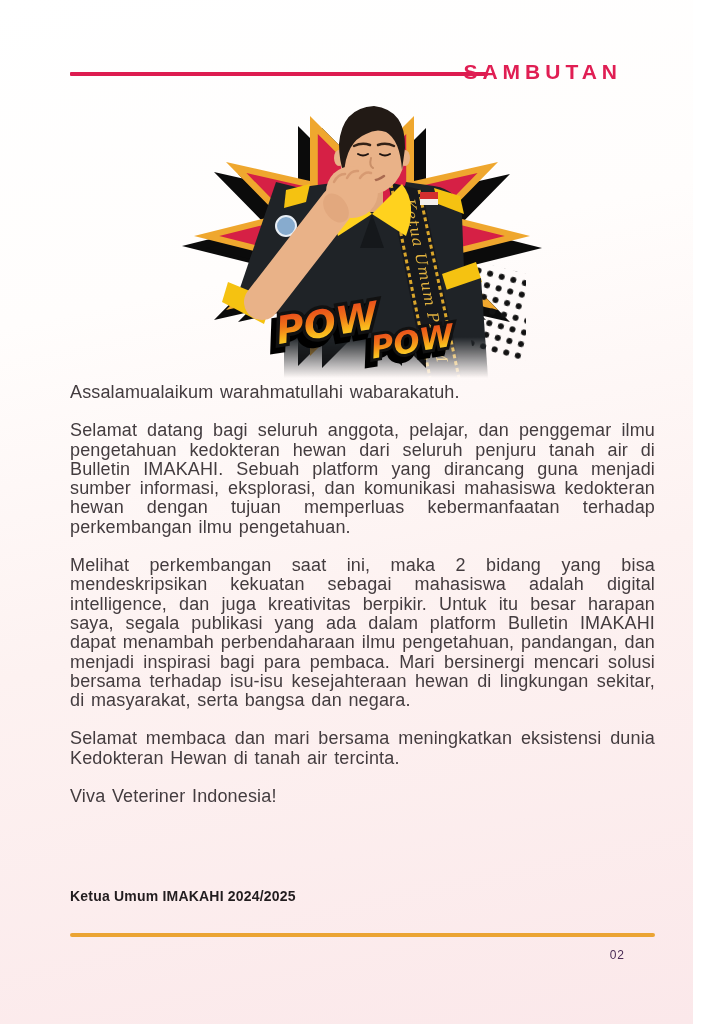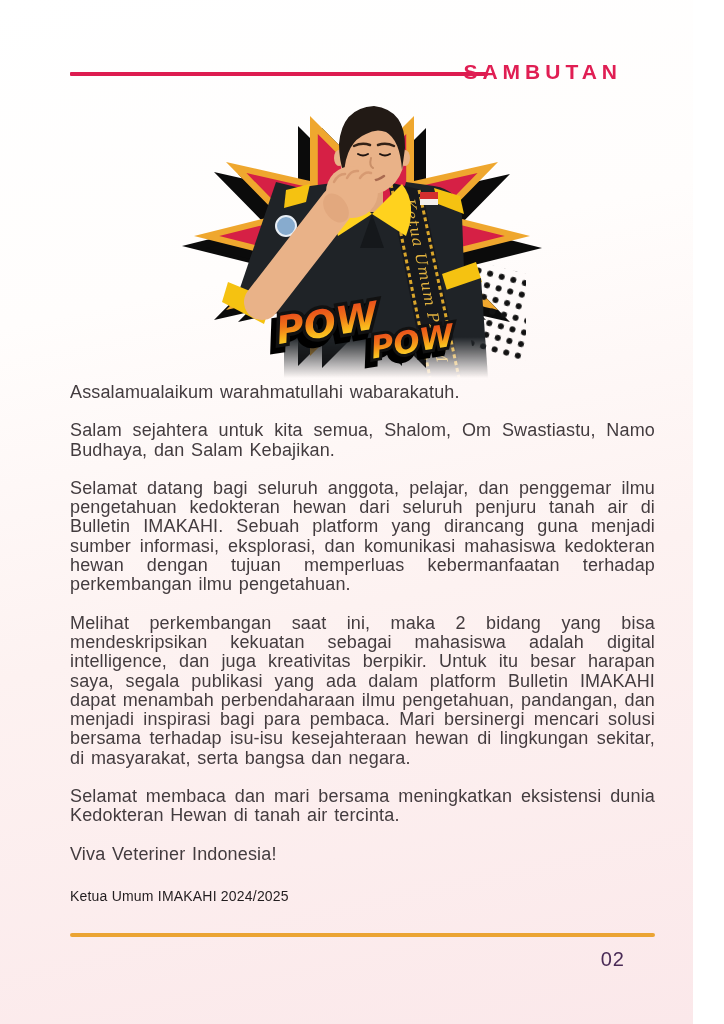--- a/index.html
+++ b/index.html
@@ -19,29 +19,29 @@
   .hero { position:absolute; left:176px; top:86px; width:372px; height:292px; }
   .body-text {
     position:absolute; left:70px; top:383px; width:585px;
     font-size:18px; line-height:19.3px; color:#433c3f;
     letter-spacing:0.15px;
   }
   .body-text p { margin:0 0 19px 0; text-align:justify; word-spacing:1.5px; }
   .body-text p.short { text-align:left; }
   .signature {
     position:absolute; left:70px; top:888px;
-    font-size:14px; font-weight:normal; color:#221d1f; letter-spacing:0.2px;
+    font-size:14px; font-weight:bold; color:#221d1f; letter-spacing:0.2px;
   }
   .footer-rule {
     position:absolute; left:70px; top:933px; width:585px; height:4px;
     background:#eba433; border-radius:2px;
   }
   .page-number {
     position:absolute; right:68px; top:948px;
-    font-size:20px; color:#4a2b56; letter-spacing:1px;
+    font-size:12px; color:#4a2b56; letter-spacing:1px;
   }
   .pow-text {
     font-family:"DejaVu Sans", sans-serif;
     font-weight:bold; font-style:italic;
     paint-order:stroke; text-anchor:middle;
   }
   .sash-text {
     font-family:"DejaVu Serif", serif; font-style:italic;
     fill:#e2b23f; letter-spacing:1px;
   }
@@ -139,21 +139,20 @@
     <g>
       <text class="pow-text" font-size="38" fill="#000" stroke="#000" stroke-width="8" transform="translate(148,256) rotate(-9)">POW</text>
       <text class="pow-text" font-size="38" fill="url(#powg)" stroke="#111" stroke-width="7" transform="translate(153,250) rotate(-9)">POW</text>
       <text class="pow-text" font-size="31" fill="#000" stroke="#000" stroke-width="7" transform="translate(233,272) rotate(-9)">POW</text>
       <text class="pow-text" font-size="31" fill="url(#powg)" stroke="#111" stroke-width="6" transform="translate(238,266) rotate(-9)">POW</text>
     </g>
   </svg>
 
   <div class="body-text">
     <p>Assalamualaikum warahmatullahi wabarakatuh.</p>
-    <p>Salam sejahtera untuk kita semua, Shalom, Om Swastiastu, Namo Budhaya, dan Salam Kebajikan.</p>
     <p>Selamat datang bagi seluruh anggota, pelajar, dan penggemar ilmu pengetahuan kedokteran hewan dari seluruh penjuru tanah air di Bulletin IMAKAHI. Sebuah platform yang dirancang guna menjadi sumber informasi, eksplorasi, dan komunikasi mahasiswa kedokteran hewan dengan tujuan memperluas kebermanfaatan terhadap perkembangan ilmu pengetahuan.</p>
     <p>Melihat perkembangan saat ini, maka 2 bidang yang bisa mendeskripsikan kekuatan sebagai mahasiswa adalah digital intelligence, dan juga kreativitas berpikir. Untuk itu besar harapan saya, segala publikasi yang ada dalam platform Bulletin IMAKAHI dapat menambah perbendaharaan ilmu pengetahuan, pandangan, dan menjadi inspirasi bagi para pembaca. Mari bersinergi mencari solusi bersama terhadap isu-isu kesejahteraan hewan di lingkungan sekitar, di masyarakat, serta bangsa dan negara.</p>
     <p>Selamat membaca dan mari bersama meningkatkan eksistensi dunia Kedokteran Hewan di tanah air tercinta.</p>
     <p class="short">Viva Veteriner Indonesia!</p>
   </div>
 
   <div class="signature">Ketua Umum IMAKAHI 2024/2025</div>
   <div class="footer-rule"></div>
   <div class="page-number">02</div>
 

